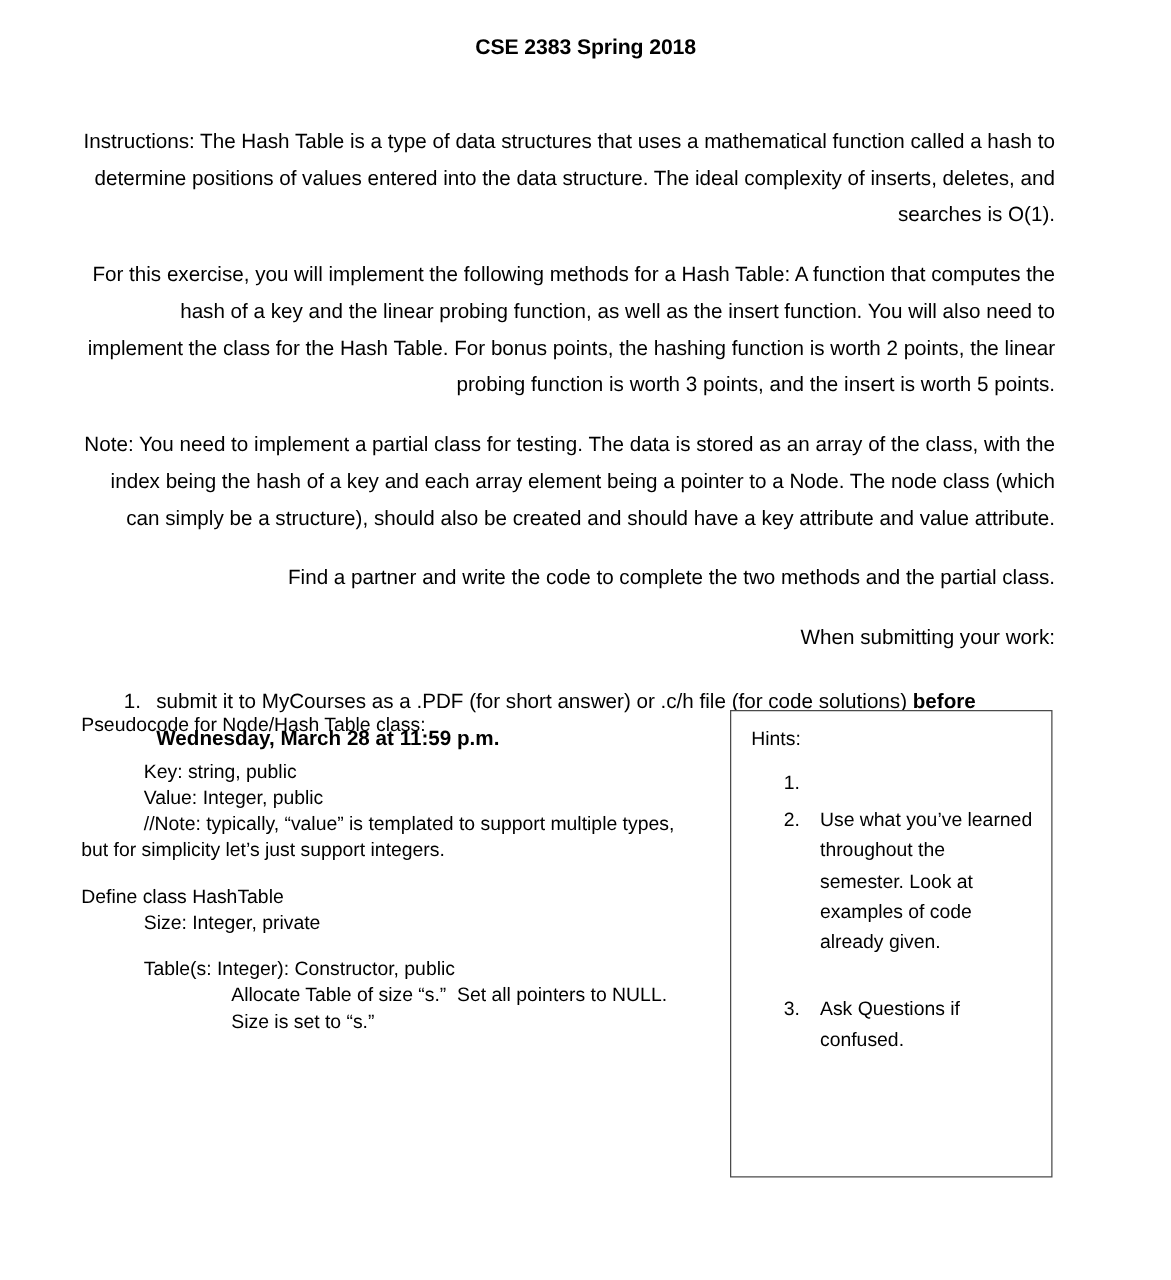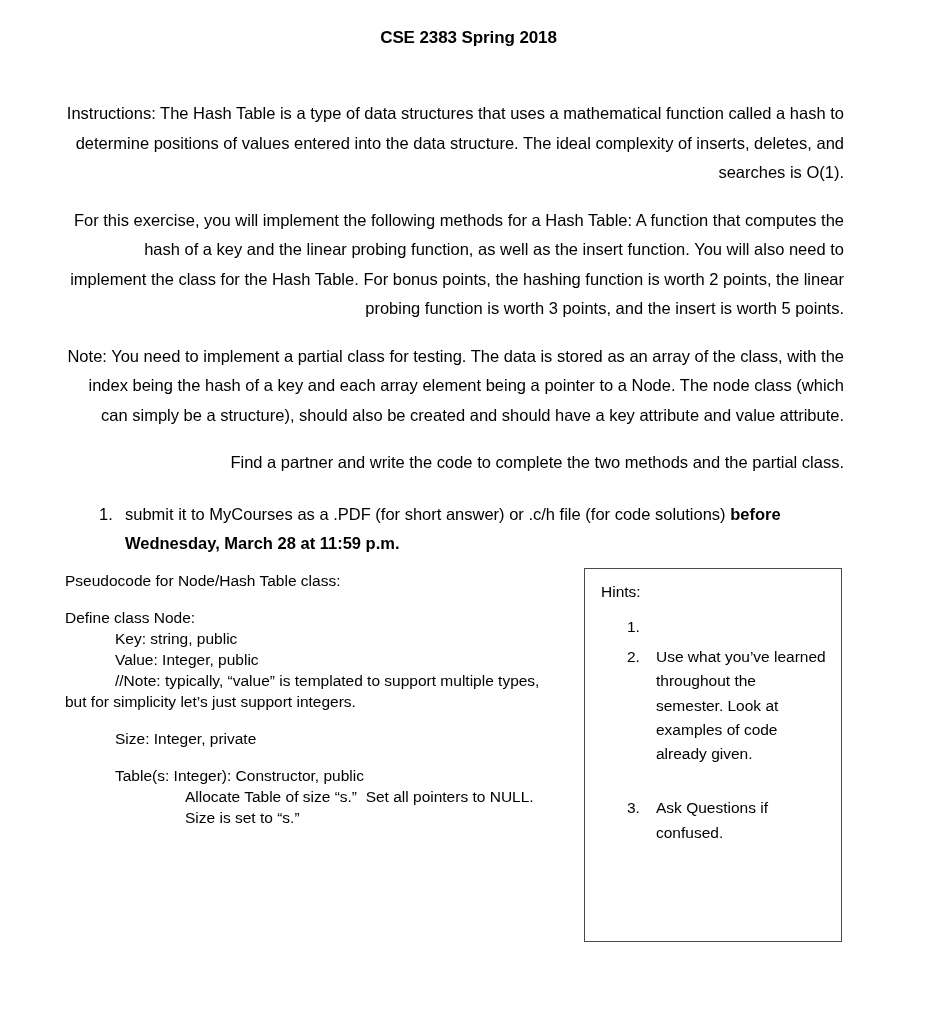--- a/index.html
+++ b/index.html
@@ -134,40 +134,41 @@
 
 <div class="page">
 
   <h1 class="doc-title">CSE 2383 Spring 2018</h1>
 
   <div class="body-col">
     <p class="para">Instructions:  The Hash Table is a type of data structures that uses a mathematical function called a hash to determine positions of values entered into the data structure.  The ideal complexity of inserts, deletes, and searches is O(1).</p>
     <p class="para">For this exercise, you will implement the following methods for a Hash Table: A function that computes the hash of a key and the linear probing function, as well as the insert function.  You will also need to implement the class for the Hash Table.   For bonus points, the hashing function is worth 2 points, the linear probing function is worth 3 points, and the insert is worth 5 points.</p>
     <p class="para">Note: You need to implement a partial class for testing.  The data is stored as an array of the class, with the index being the hash of a key and each array element being a pointer to a Node.  The node class (which can simply be a structure), should also be created and should have a key attribute and value attribute.</p>
     <p class="para">Find a partner and write the code to complete the two methods and the partial class.</p>
+    <p class="para">When submitting your work:</p>
 
     <ol class="submit-list">
       <li>
         <span class="num">1.</span><span>submit it to MyCourses as a .PDF (for short answer) or .c/h file (for code solutions) </span><span class="b">before Wednesday, March 28 at 11:59 p.m.</span>
       </li>
     </ol>
   </div>
 
   <div class="pseudo">
     <div class="line">Pseudocode for Node/Hash Table class:</div>
     <div class="blockgap"></div>
 
-    <div class="line">Define class Node:</div>
     <div class="line i1">Key: string, public</div>
     <div class="line i1">Value: Integer, public</div>
     <div class="line i1">//Note: typically, “value” is templated to support multiple types,</div>
     <div class="line">but for simplicity let’s just support integers.</div>
 
     <div class="blockgap"></div>
 
+    <div class="line">Define class HashTable</div>
     <div class="line i1">Size: Integer, private</div>
 
     <div class="blockgap"></div>
 
     <div class="line i1">Table(s: Integer): Constructor, public</div>
     <div class="line i2">Allocate Table of size “s.”  Set all pointers to NULL.</div>
     <div class="line i2">Size is set to “s.”</div>
   </div>
 
   <div class="hints-box">

